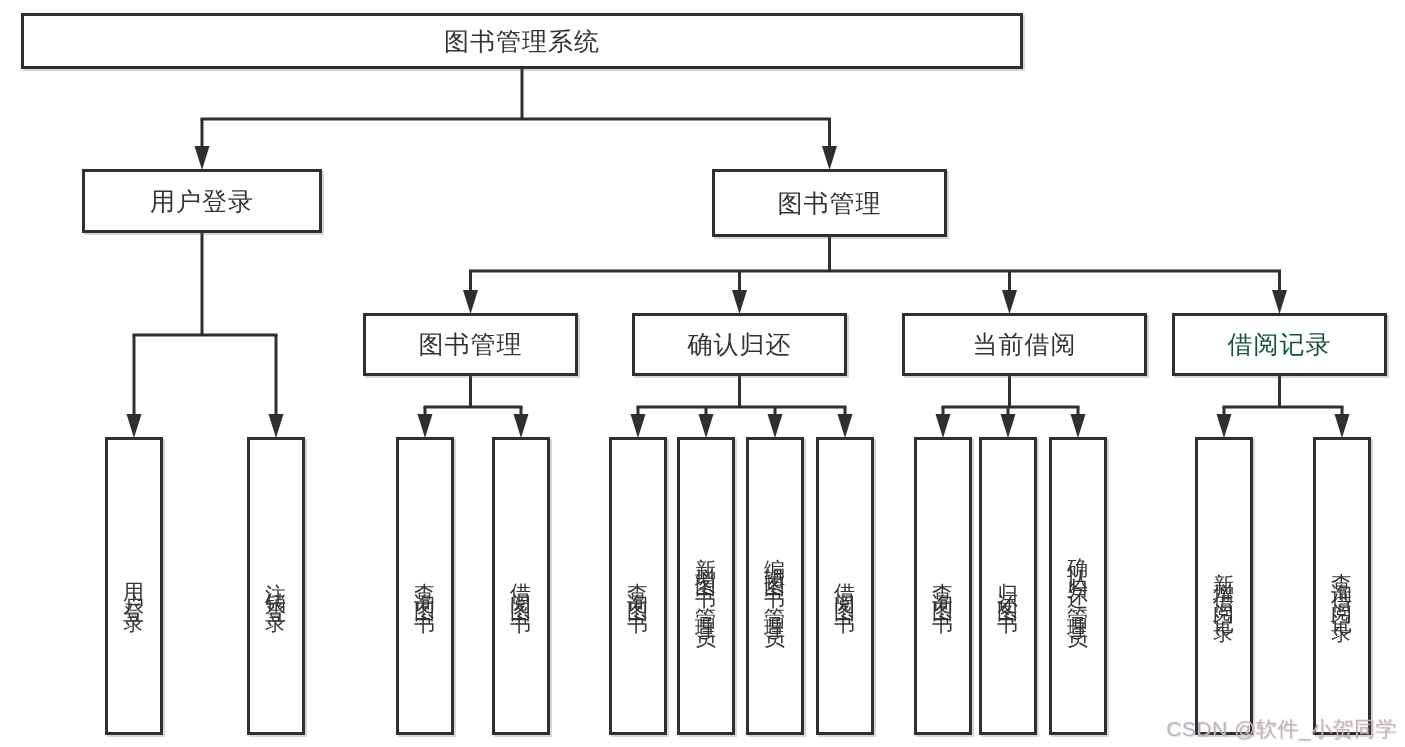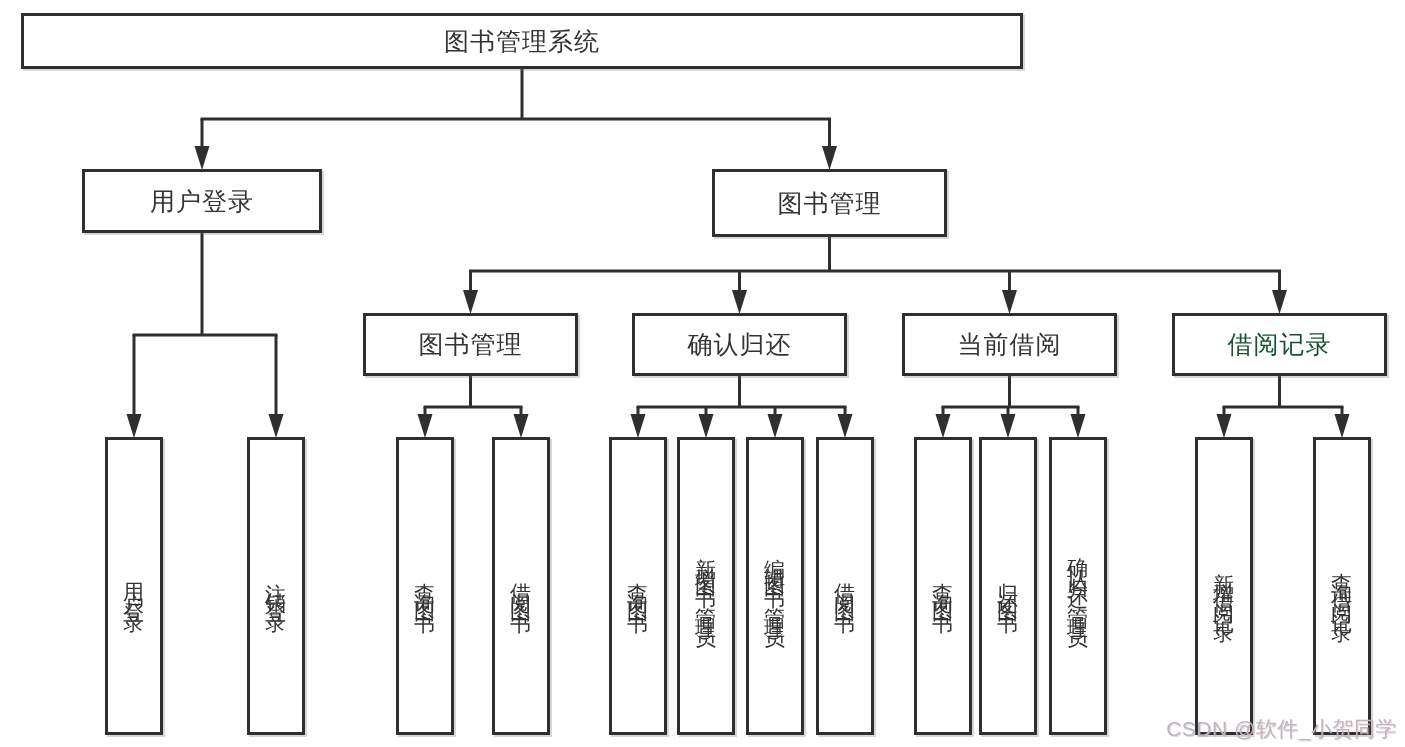--- a/index.html
+++ b/index.html
@@ -134,21 +134,21 @@
       </div>
       <div class="node" style="left: 712px; top: 169px; width: 235px; height: 68px; border-color: rgb(47, 47, 47);">
         <span class="label" style="color: rgb(51, 51, 51);">图书管理</span>
       </div>
       <div class="node" style="left: 363px; top: 313px; width: 215px; height: 63px; border-color: rgb(47, 47, 47);">
         <span class="label" style="color: rgb(51, 51, 51);">图书管理</span>
       </div>
       <div class="node" style="left: 632px; top: 313px; width: 215px; height: 63px; border-color: rgb(47, 47, 47);">
         <span class="label" style="color: rgb(51, 51, 51);">确认归还</span>
       </div>
-      <div class="node" style="left: 902px; top: 313px; width: 215px; height: 63px; border-color: rgb(47, 47, 47);">
+      <div class="node" style="left: 902px; top: 313px; width: 245px; height: 63px; border-color: rgb(47, 47, 47);">
         <span class="label" style="color: rgb(51, 51, 51);">当前借阅</span>
       </div>
       <div class="node" style="left: 1172px; top: 313px; width: 215px; height: 63px; border-color: rgb(47, 47, 47);">
         <span class="label" style="color: #14532d;">借阅记录</span>
       </div>
       <div class="node v" style="left: 105px; top: 437px; width: 58px; height: 298px; border-color: rgb(47, 47, 47);">
         <span class="label" style="color: rgb(51, 51, 51);">用户登录</span>
       </div>
       <div class="node v" style="left: 247px; top: 437px; width: 58px; height: 298px; border-color: rgb(47, 47, 47);">
         <span class="label" style="color: rgb(51, 51, 51);">注销登录</span>

